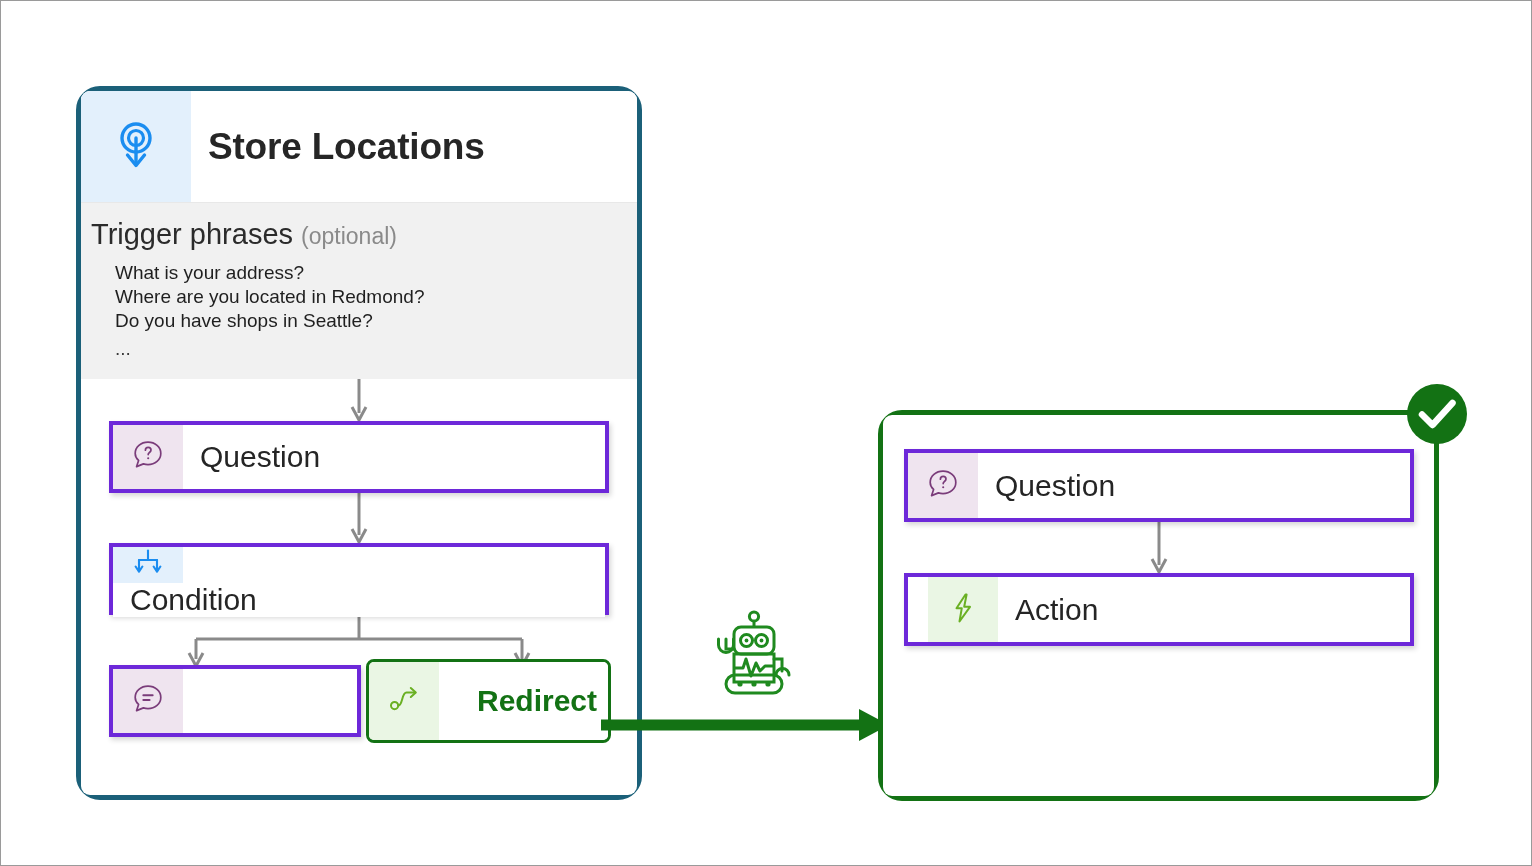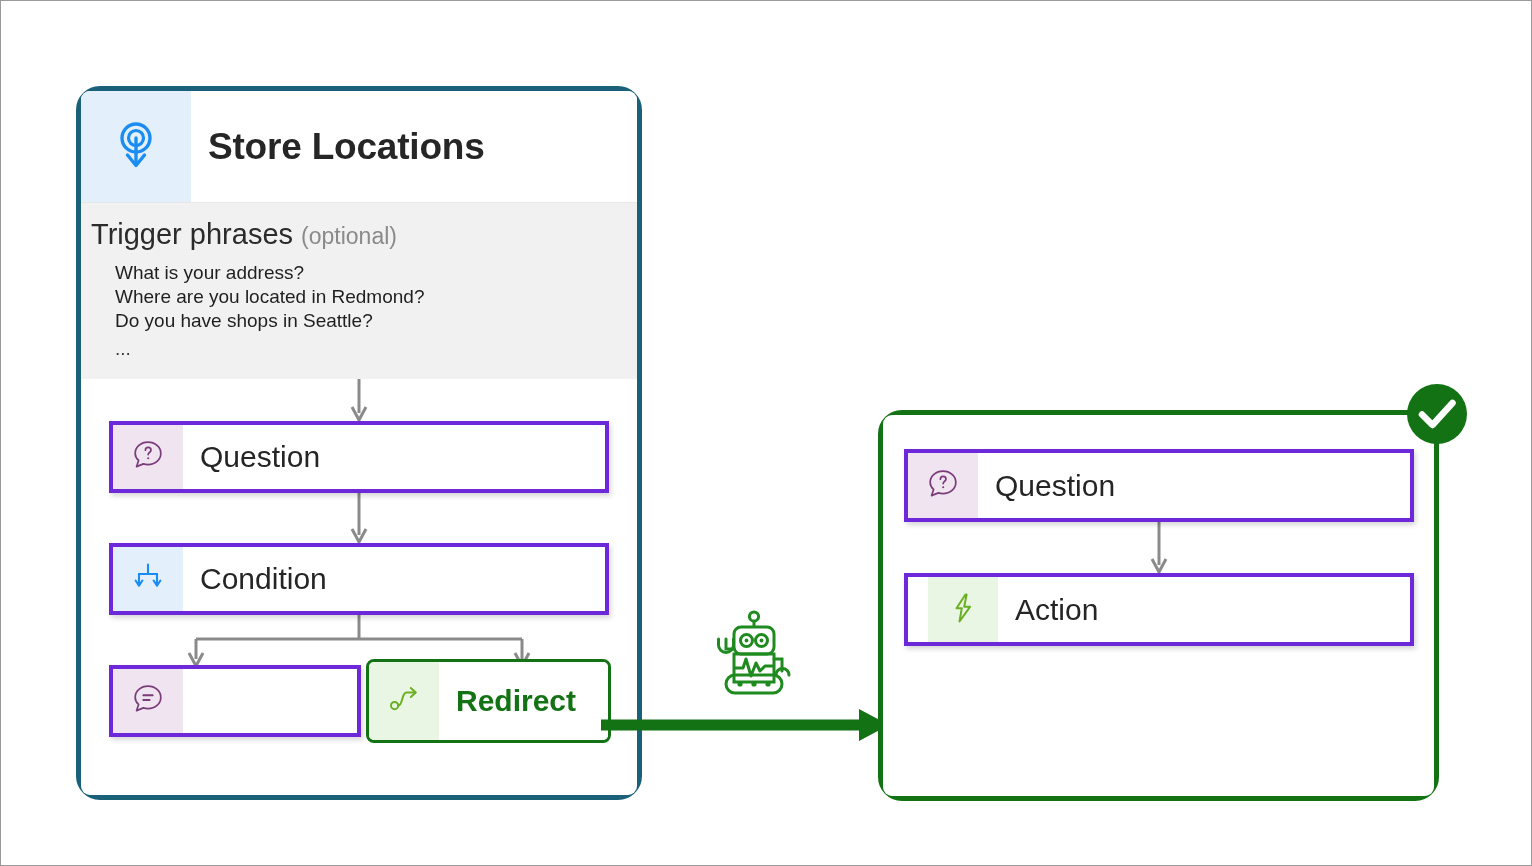--- a/index.html
+++ b/index.html
@@ -150,29 +150,30 @@
   }
   .node.icon-purple .node-icon-cell { background: #efe4ef; }
   .node.icon-blue   .node-icon-cell { background: #e3f0fc; }
   .node.icon-green  .node-icon-cell { background: #eaf6e4; }
 
   .node.selected {
     border: 3px solid #137214;
     border-radius: 8px;
     box-shadow: none;
     overflow: hidden;
+    gap: 21px;
   }
   .node.selected .node-label {
     color: #137214;
     font-weight: bold;
   }
 
   
   .n-question-left  { left: 28px;  top: 42px;  width: 500px; height: 72px; }
-  .n-condition-left { left: 28px;  top: 164px; width: 500px; height: 72px; }
+  .n-condition-left { left: 28px;  top: 164px; width: 500px; height: 72px; flex-direction: column; }
   .n-message-left   { left: 28px;  top: 286px; width: 252px; height: 72px; }
   .n-redirect-left  { left: 285px; top: 280px; width: 245px; height: 84px; }
 
   
   .n-question-right { left: 21px; top: 34px;  width: 510px; height: 73px; }
   .n-action-right   { left: 21px; top: 158px; width: 510px; height: 73px; padding-left: 20px; }
 
   
   .connector {
     position: absolute;

